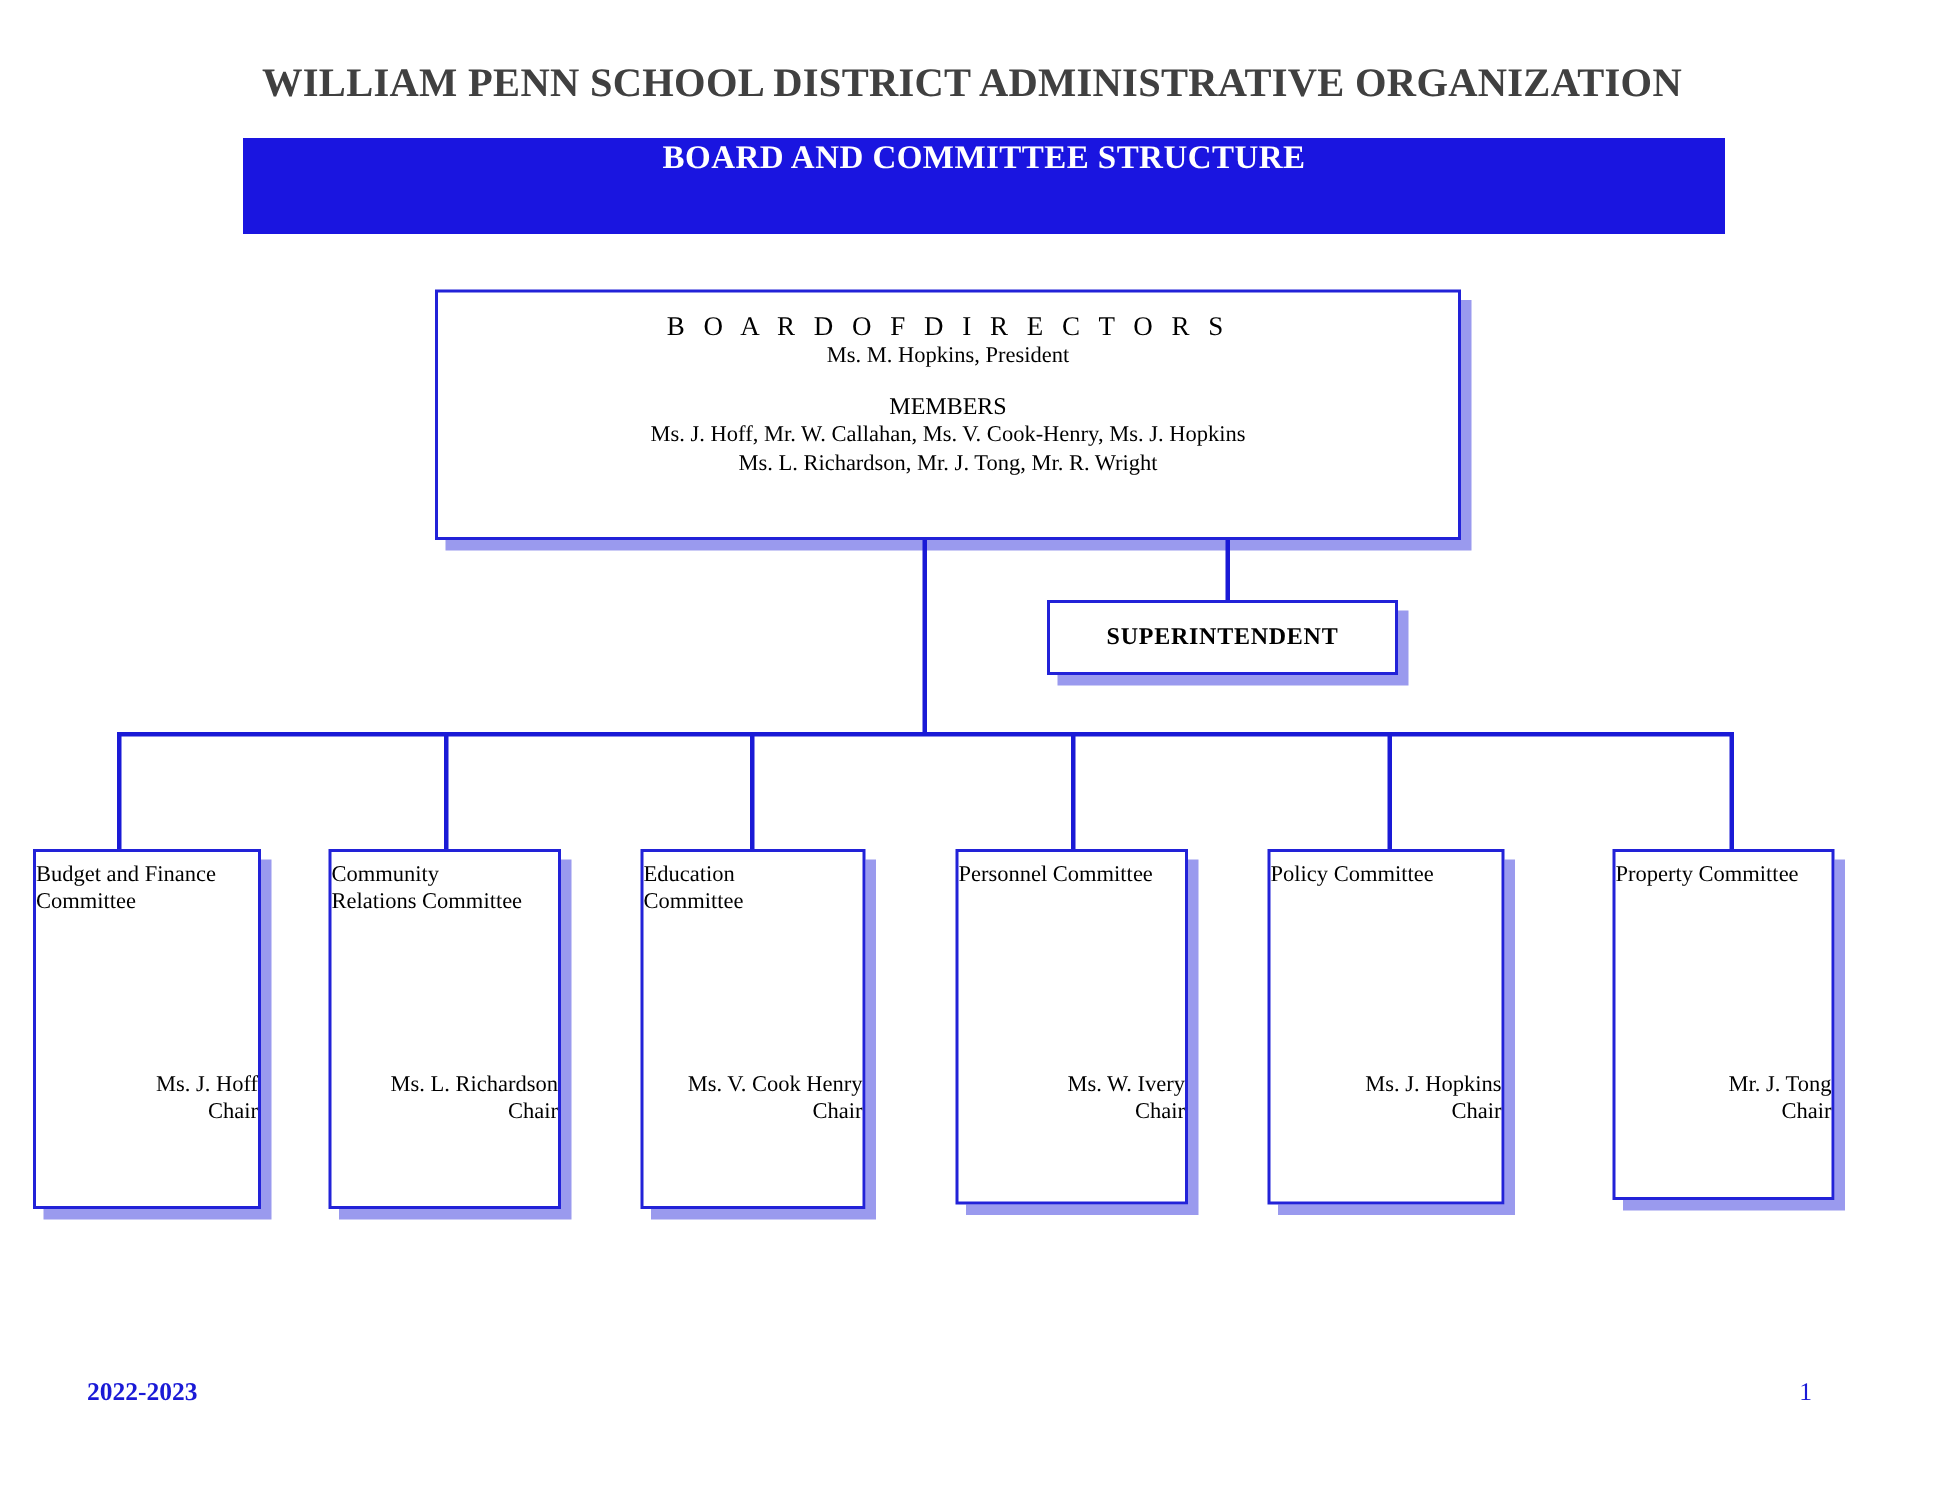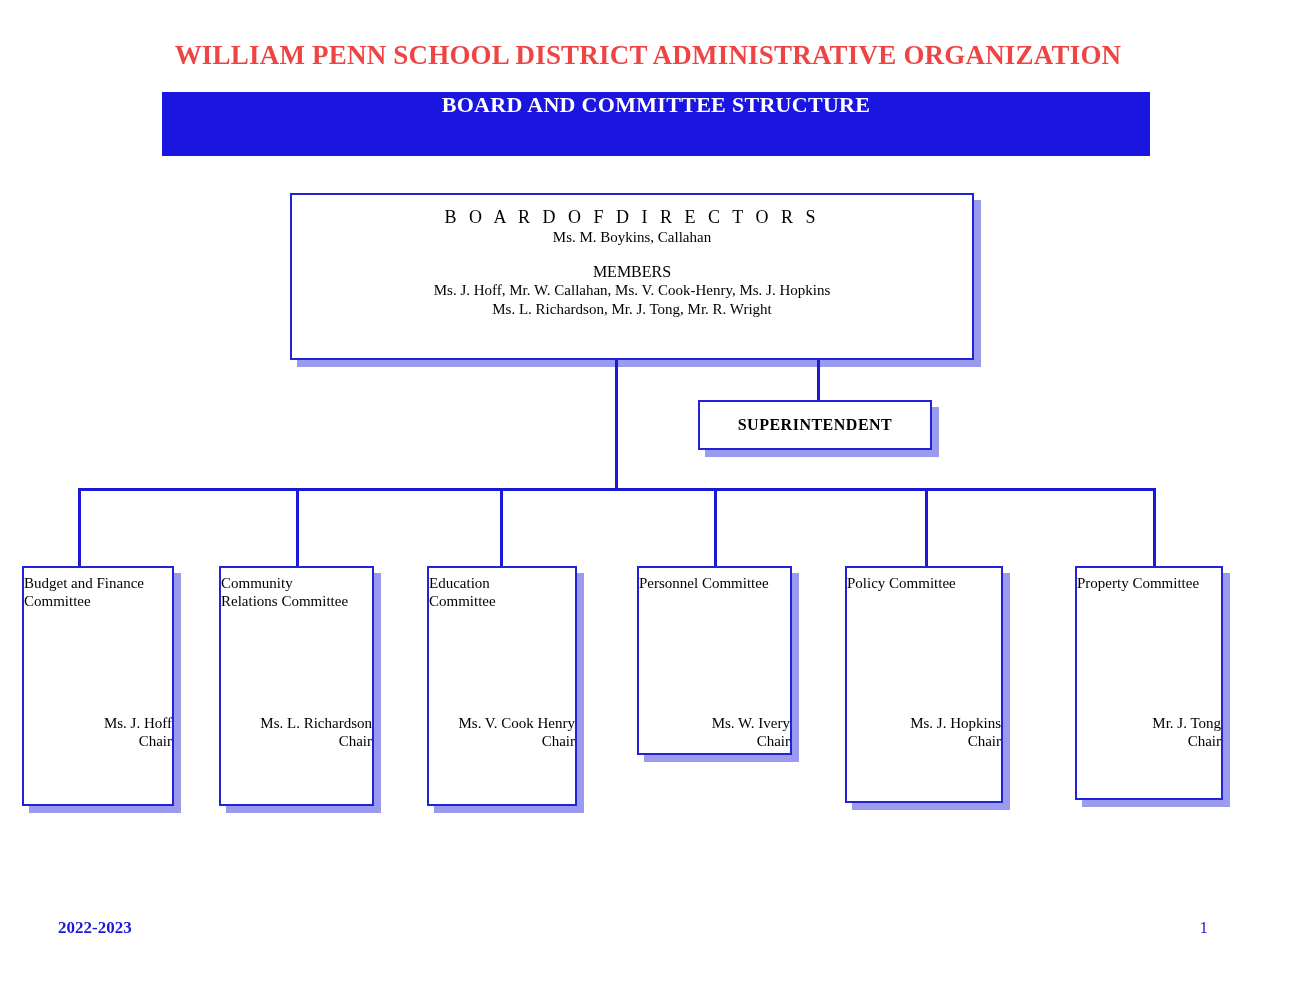--- a/index.html
+++ b/index.html
@@ -24,21 +24,21 @@
   }
 
   .main-title {
     position: absolute;
     left: 0;
     top: 40px;
     width: 1296px;
     text-align: center;
     font-size: 27px;
     font-weight: bold;
-    color: #ef4444;
+    color: #404040;
     letter-spacing: 0.2px;
   }
 
   .banner {
     position: absolute;
     left: 162px;
     top: 92px;
     width: 988px;
     height: 64px;
     background: #1a15e0;
@@ -154,21 +154,21 @@
 <div id="page">
 
   <div class="main-title">WILLIAM PENN SCHOOL DISTRICT ADMINISTRATIVE ORGANIZATION</div>
 
   <div class="banner">
     <span>BOARD AND COMMITTEE STRUCTURE</span>
   </div>
 
   <div class="node board-node">
     <div class="board-title">B O A R D   O F   D I R E C T O R S</div>
-    <div class="board-line">Ms. M. Boykins, Callahan</div>
+    <div class="board-line">Ms. M. Hopkins, President</div>
     <div class="board-members-head">MEMBERS</div>
     <div class="board-line">Ms. J. Hoff, Mr. W. Callahan, Ms. V. Cook-Henry, Ms. J. Hopkins</div>
     <div class="board-line">Ms. L. Richardson, Mr. J. Tong, Mr. R. Wright</div>
   </div>
 
   <div class="line" style="left:615px; top:360px; width:3px; height:129px;"></div>
 
   <div class="line" style="left:817px; top:360px; width:3px; height:40px;"></div>
 
   <div class="node supt-node">
@@ -210,21 +210,21 @@
     <div class="cname">
       <div>Education</div>
       <div>Committee</div>
     </div>
     <div class="cchair">
       <div>Ms. V. Cook Henry</div>
       <div>Chair</div>
     </div>
   </div>
 
-  <div class="committee" style="left:637px; width:155px; height:189px;">
+  <div class="committee" style="left:637px; width:155px; height:237px;">
     <div class="cname">
       <div>Personnel Committee</div>
       <div></div>
     </div>
     <div class="cchair">
       <div>Ms. W. Ivery</div>
       <div>Chair</div>
     </div>
   </div>
 

